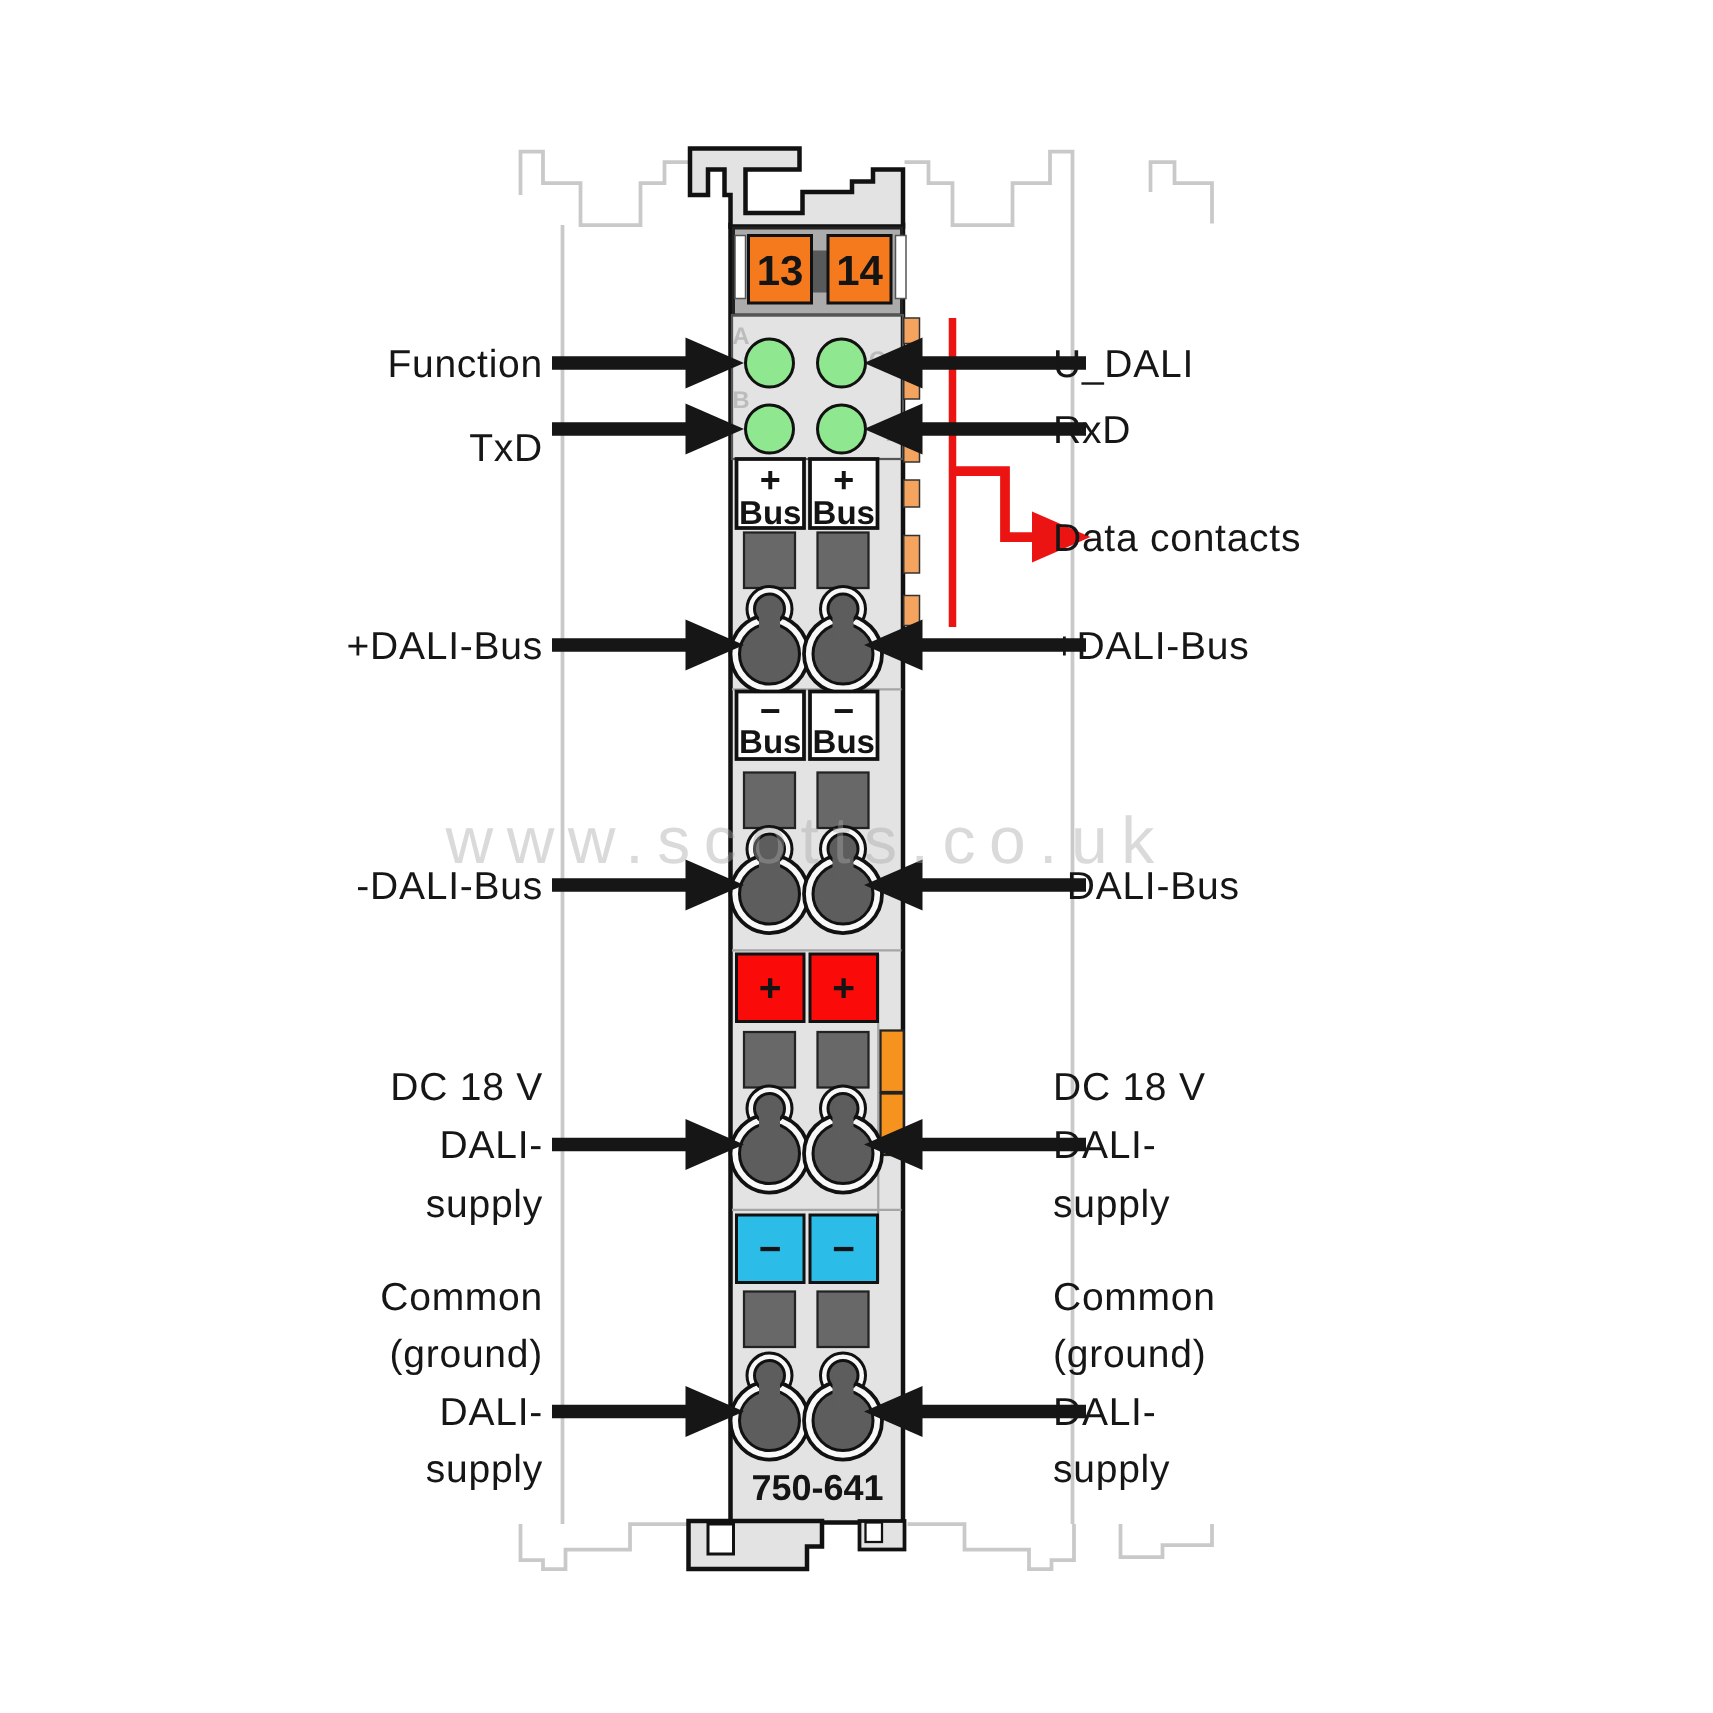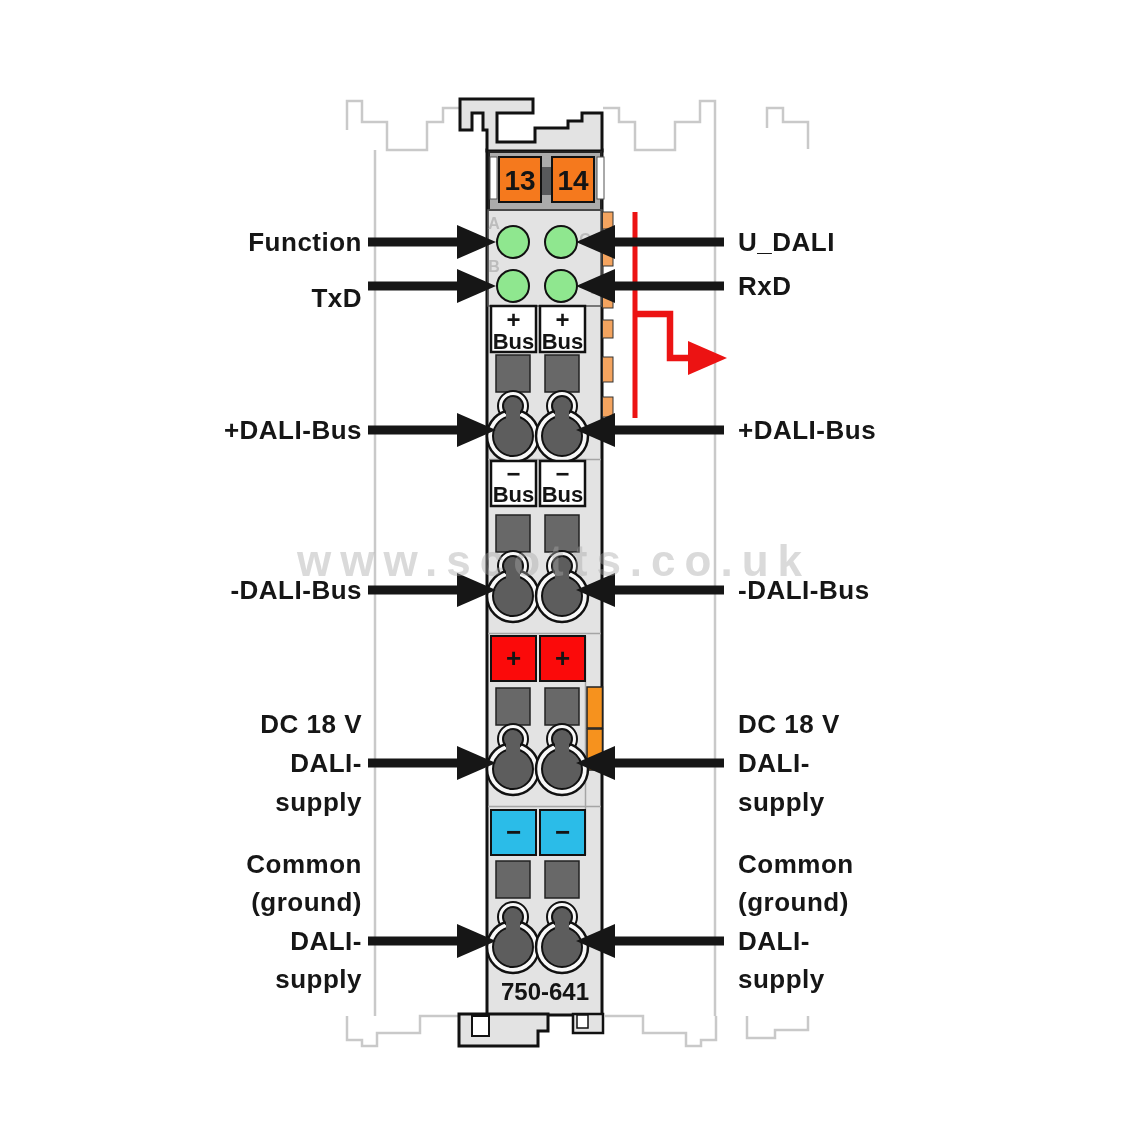--- a/index.html
+++ b/index.html
@@ -3,27 +3,27 @@
 <meta charset="utf-8">
 <style>
   html,body{margin:0;padding:0;background:#ffffff;}
   .canvas{
     position:relative;width:1142px;height:1142px;background:#ffffff;overflow:hidden;
     font-family:"Liberation Sans",sans-serif;
   }
   .canvas svg{position:absolute;left:0;top:0;}
   .lbl{
     position:absolute;height:38px;line-height:38px;white-space:nowrap;
-    font-weight:700;font-size:26px;color:#161616;letter-spacing:0.5px;
+    font-weight:400;font-size:26px;color:#161616;letter-spacing:0.5px;
   }
   .lbl.left{right:780px;text-align:right;}
-  .lbl.right{left:738px;text-align:right;}
+  .lbl.right{left:702px;text-align:right;}
   .watermark{
     position:absolute;left:297px;top:536px;height:50px;line-height:50px;
-    font-weight:700;font-size:44px;letter-spacing:9px;color:rgba(168,168,168,0.42);
+    font-weight:400;font-size:44px;letter-spacing:9px;color:rgba(168,168,168,0.42);
     white-space:nowrap;z-index:5;
   }
   .svgtext{font-family:"Liberation Sans",sans-serif;font-weight:700;fill:#141414;text-anchor:middle;}
   .ledletter{font-family:"Liberation Sans",sans-serif;font-weight:700;fill:#bcbcbc;text-anchor:middle;}
 </style>
 </head>
 <body>
 
 <div class="canvas">
 
@@ -182,20 +182,21 @@
 <div class="lbl left" style="top:705px">DC 18 V</div>
 <div class="lbl left" style="top:744px">DALI-</div>
 <div class="lbl left" style="top:783px">supply</div>
 <div class="lbl left" style="top:845px">Common</div>
 <div class="lbl left" style="top:883px">(ground)</div>
 <div class="lbl left" style="top:922px">DALI-</div>
 <div class="lbl left" style="top:960px">supply</div>
 
 <div class="lbl right" style="top:223px">U_DALI</div>
 <div class="lbl right" style="top:267px">RxD</div>
+<div class="lbl right" style="top:339px">Data contacts</div>
 <div class="lbl right" style="top:411px">+DALI-Bus</div>
 <div class="lbl right" style="top:571px">-DALI-Bus</div>
 <div class="lbl right" style="top:705px">DC 18 V</div>
 <div class="lbl right" style="top:744px">DALI-</div>
 <div class="lbl right" style="top:783px">supply</div>
 <div class="lbl right" style="top:845px">Common</div>
 <div class="lbl right" style="top:883px">(ground)</div>
 <div class="lbl right" style="top:922px">DALI-</div>
 <div class="lbl right" style="top:960px">supply</div>
 

